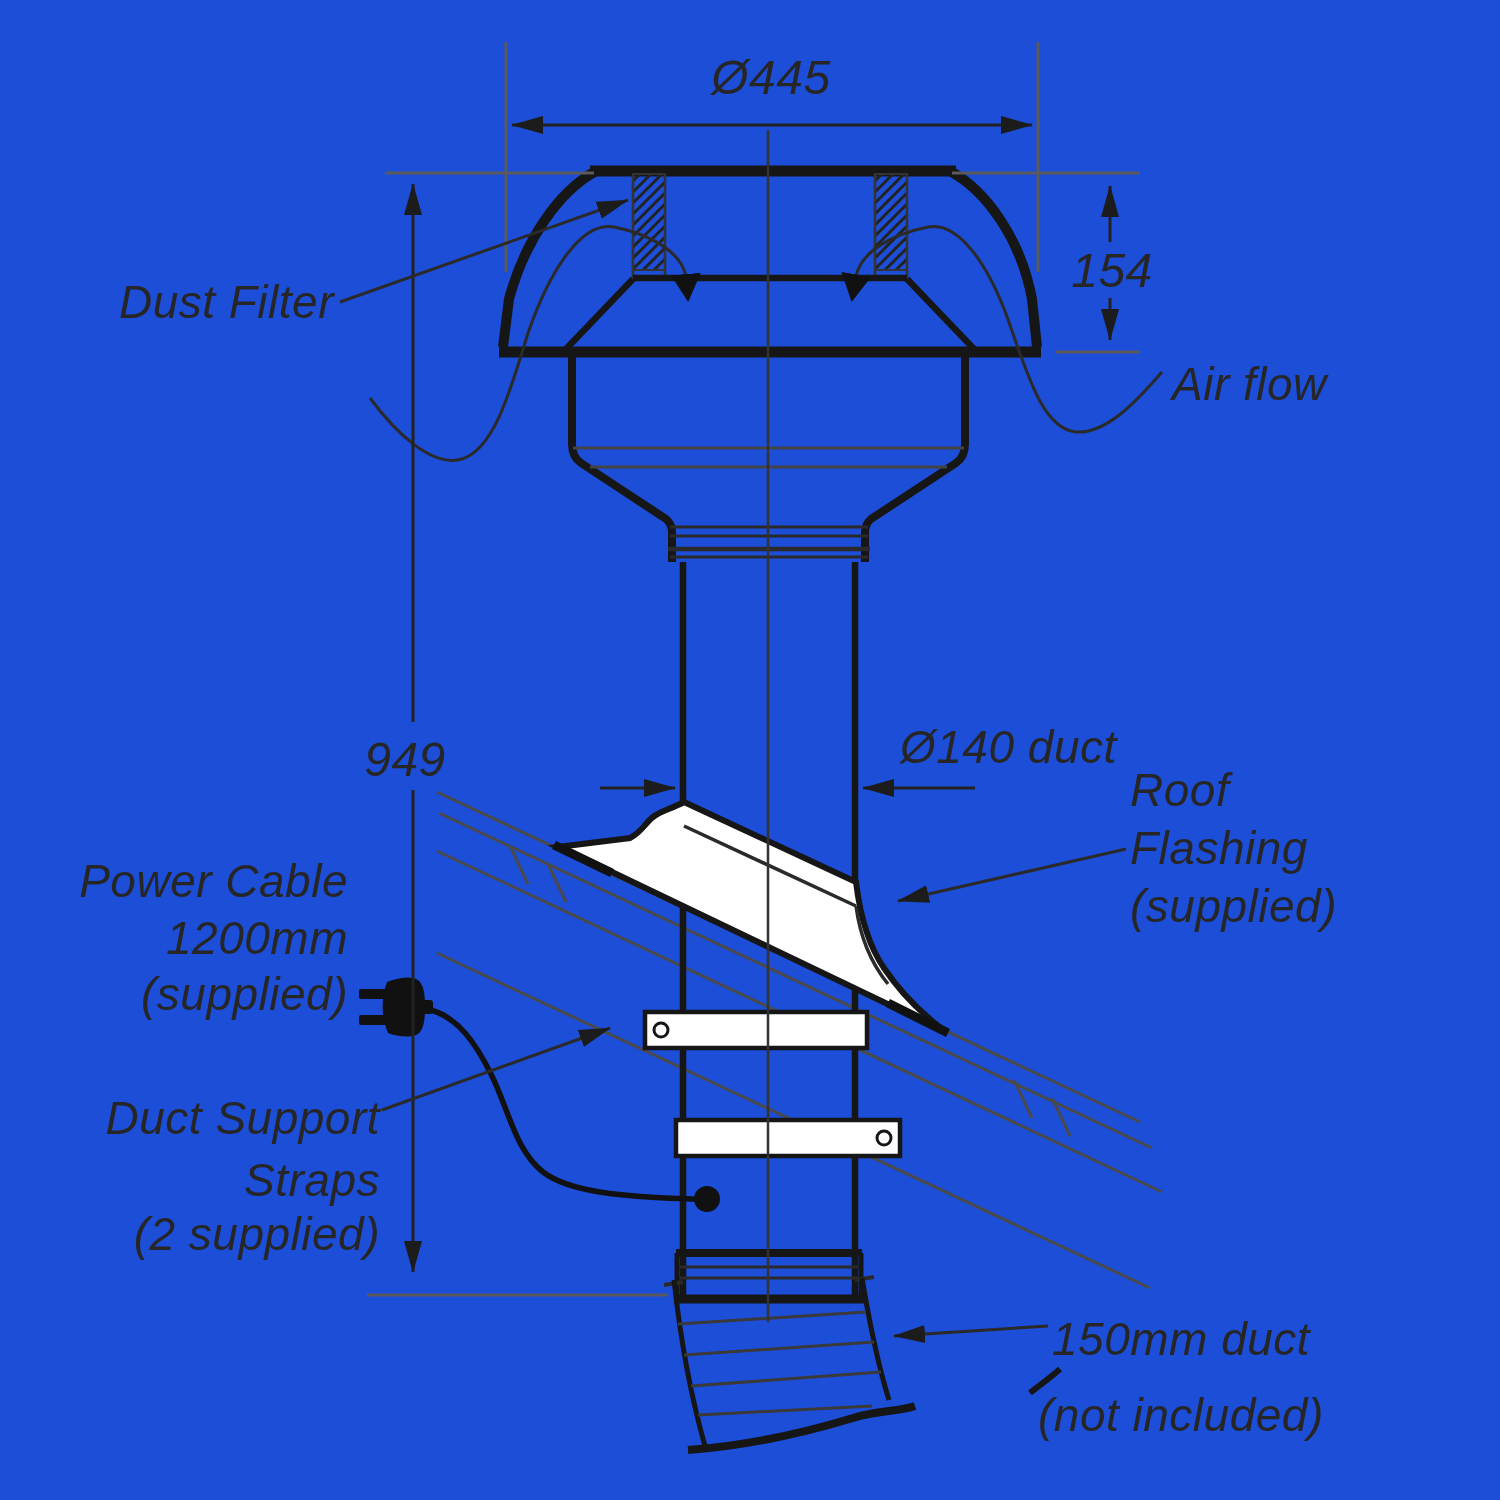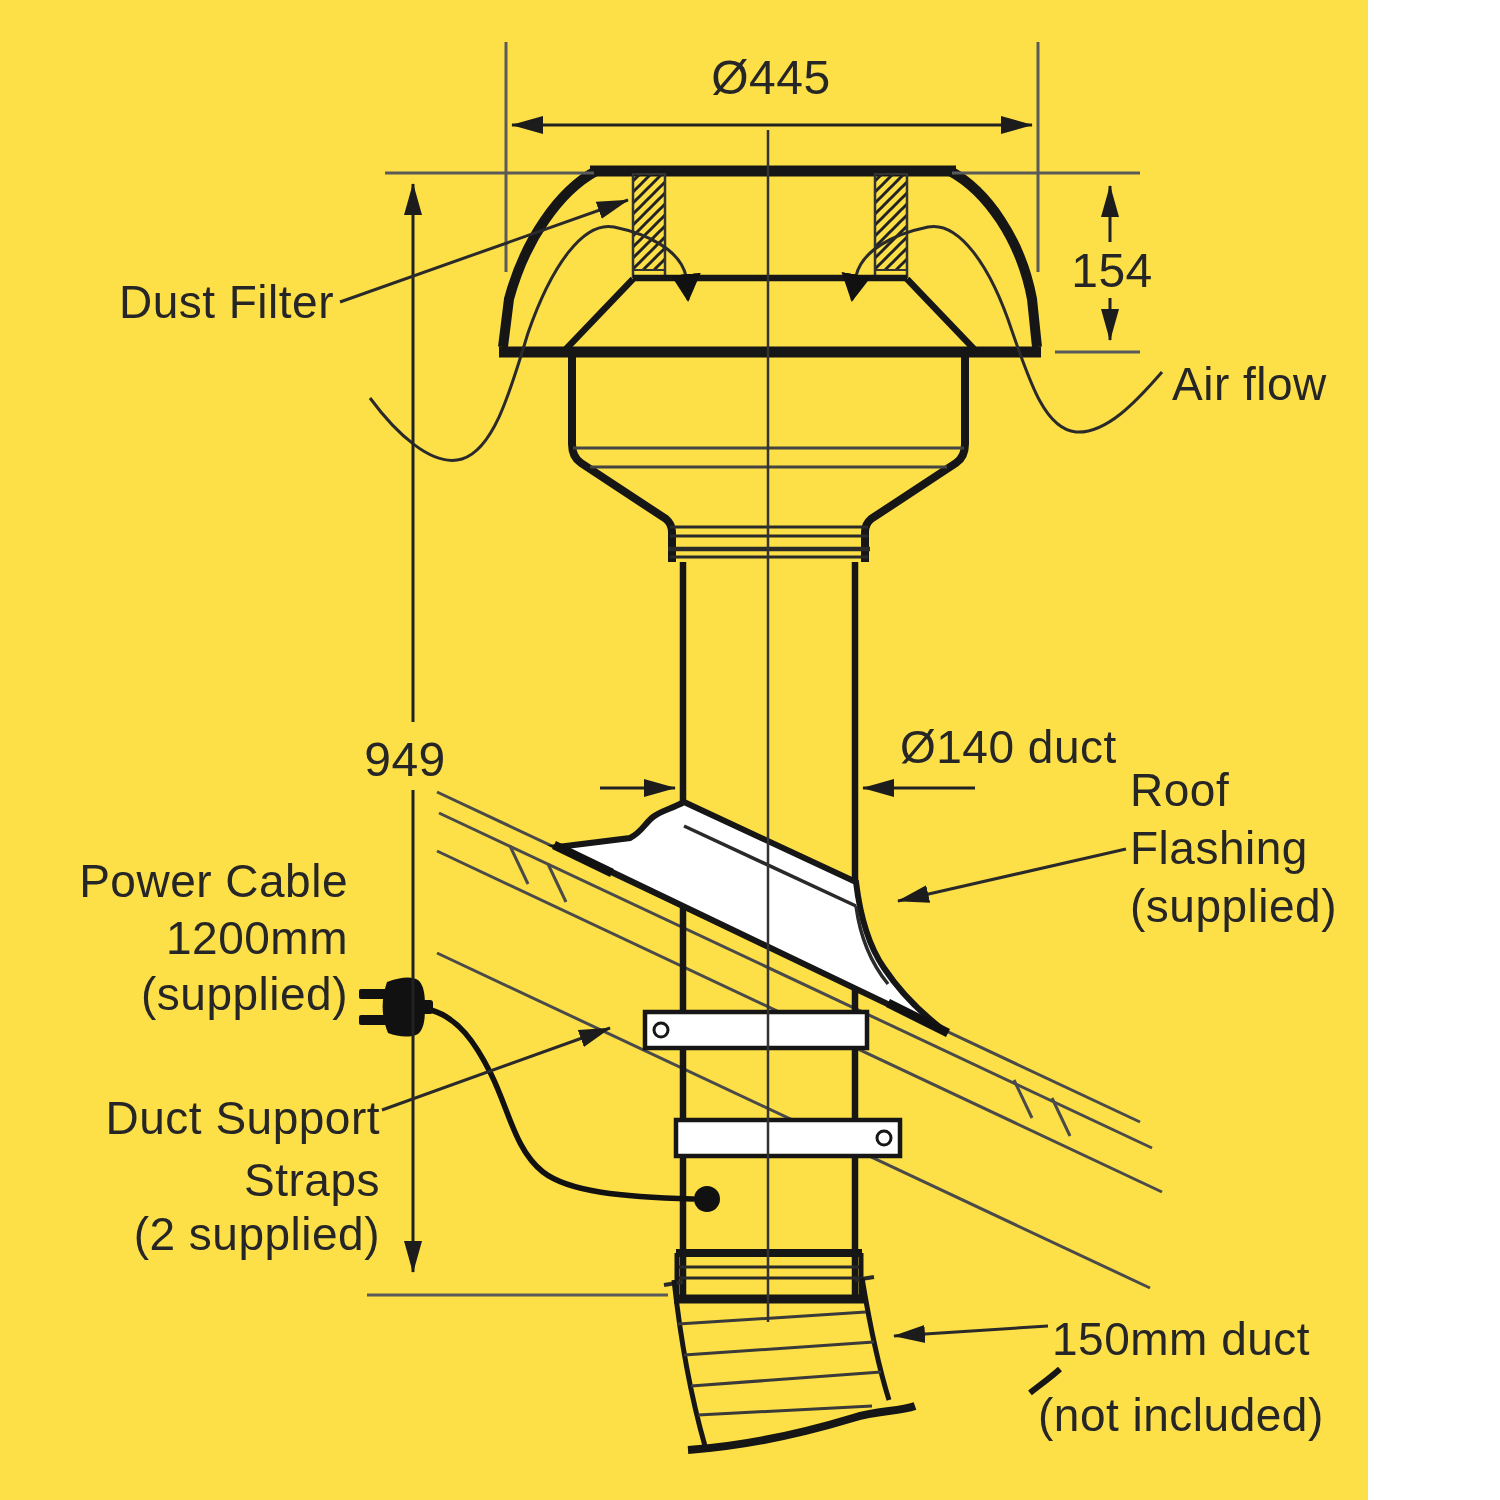--- a/index.html
+++ b/index.html
@@ -1,16 +1,16 @@
 <!DOCTYPE html>
 <html><head>
 <meta charset="utf-8">
 <style>
   html,body{margin:0;padding:0;background:#ffffff;}
-  .stage{width:1368px;height:1500px;background:#fde047;position:relative;font-family:"Liberation Sans",sans-serif;}
+  .stage{width:1500px;height:1500px;background:#1d4ed8;position:relative;font-family:"Liberation Sans",sans-serif;font-style:italic;}
   svg{display:block;}
   text{font-family:"Liberation Sans",sans-serif;fill:#262626;font-size:46px;letter-spacing:0.5px;}
   text.dim{font-size:48px;}
   .thin{stroke:#4a4a4a;stroke-width:3;fill:none;}
   .ref{stroke:#5a5a5a;stroke-width:3;fill:none;}
   .dimln{stroke:#222;stroke-width:3;fill:none;}
   .lead{stroke:#2a2a2a;stroke-width:3;fill:none;}
   .heavy{stroke:#161616;fill:none;}
 </style>
 </head>

